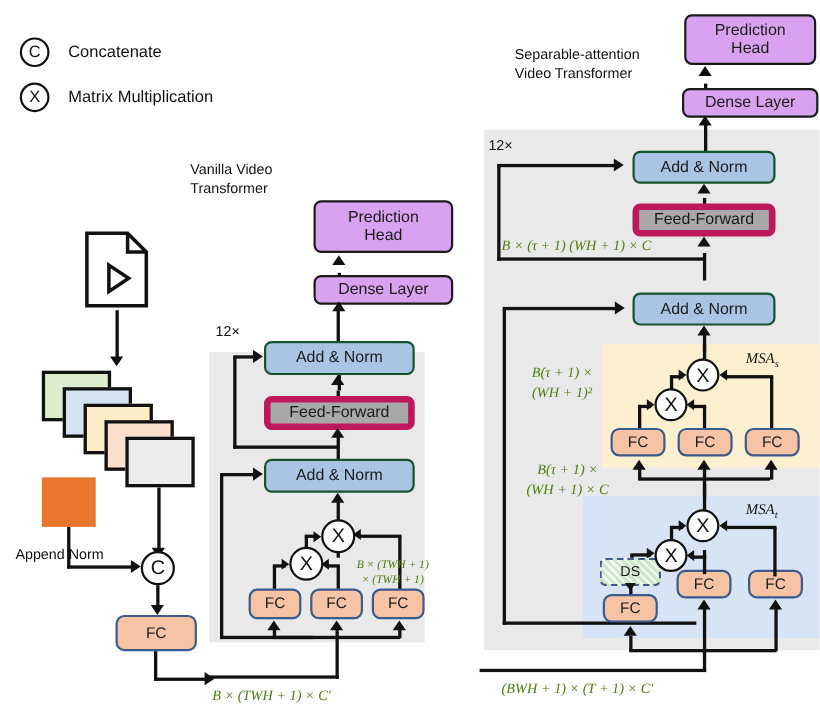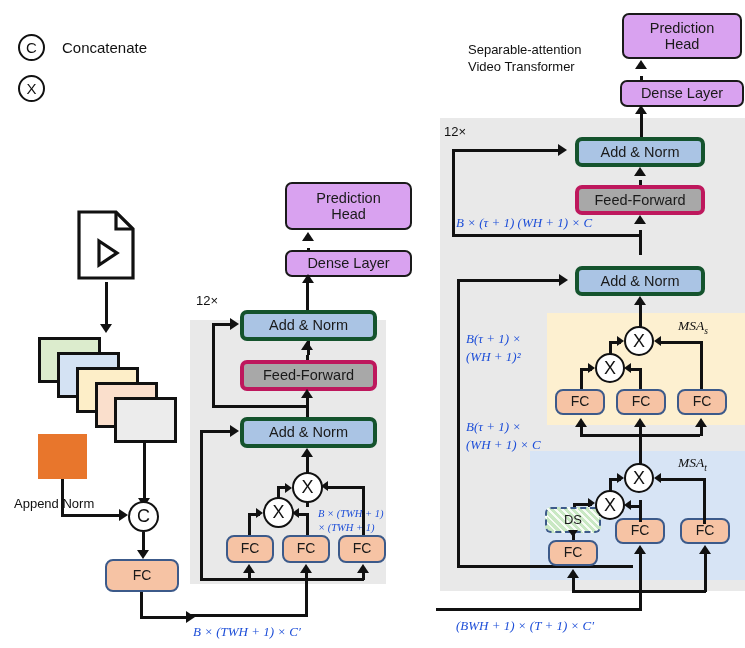--- a/index.html
+++ b/index.html
@@ -23,22 +23,22 @@
   .node{
     position:absolute;box-sizing:border-box;
     display:flex;align-items:center;justify-content:center;
     text-align:center;line-height:1.12;
     border-radius:7px;
     font-size:14.5px;
     color:#1a1a1a;
     white-space:pre-line;
   }
   .n-purple{background:#d9a2f0;border:2px solid #1a1a1a;margin-left:40px;}
-  .n-blue{background:#aac4e4;border:4px solid #14532d;}
-  .n-gray{background:#a8a8a8;border:4px solid #be185d;}
+  .n-blue{background:#aac4e4;border:2px solid #14532d;}
+  .n-gray{background:#a8a8a8;border:6px solid #be185d;}
   .n-fc{background:#f6c3a4;border:2px solid #3c5a8a;border-radius:8px;font-size:14px;}
   .n-ds{
     border:2px dashed #3c5a8a;border-radius:6px;font-size:13px;
     background:#c9e8c4;
     background-image:repeating-linear-gradient(45deg,
       rgba(255,255,255,.85) 0 2px, rgba(255,255,255,0) 2px 5px);
   }
 
   
   .op{
@@ -51,22 +51,23 @@
   }
   .op-lg{font-size:18px;}
 
   
   .lbl{position:absolute;box-sizing:border-box;font-size:13.5px;line-height:1.25;white-space:pre-line;color:#111;}
   .lbl-legend{font-size:15px;}
   .lbl-title{font-size:13px;line-height:1.3;}
   .math{
     position:absolute;box-sizing:border-box;
     font-family:"Liberation Serif","DejaVu Serif",serif;
-    font-style:italic;font-size:13px;line-height:1.35;color:#1d4ed8;
+    font-style:italic;font-size:13px;line-height:1.35;color:#4d7c0f;
     white-space:pre-line;
+    text-align:center;
   }
   .math-sm{font-size:10.5px;margin-top:17px;}
   .msa{
     position:absolute;
     font-family:"Liberation Serif","DejaVu Serif",serif;
     font-style:italic;font-size:13.5px;color:#111;
   }
   .msa sub{font-size:9.5px;font-style:italic;}
 
   
@@ -93,20 +94,21 @@
 <div id="stage">
 
   <div class="op" style="left:18px;top:34px;width:27px;height:27px;">
     <span>C</span>
   </div>
   <div class="lbl lbl-legend" style="left:62px;top:39px;">Concatenate</div>
 
   <div class="op" style="left:18px;top:75px;width:27px;height:27px;">
     <span>X</span>
   </div>
+  <div class="lbl lbl-legend" style="left:62px;top:80px;">Matrix Multiplication</div>
 
   <svg class="vicon" width="60" height="72" viewBox="0 0 60 72" style="left:76px;top:209px;">
     <path d="M3 3 H40 L57 20 V69 H3 Z" fill="#fff" stroke="#111" stroke-width="3.2" stroke-linejoin="miter"></path>
     <path d="M40 3 V20 H57" fill="none" stroke="#111" stroke-width="3.2" stroke-linejoin="miter"></path>
     <path d="M23 32 L41 44 L23 56 Z" fill="#fff" stroke="#111" stroke-width="3.2" stroke-linejoin="miter"></path>
   </svg>
 
 
   <div class="ln lnv" style="left:105px;top:282px;height:44px;"></div>
   <div class="arw arw-down" style="left:100px;top:324px;"></div>
@@ -137,20 +139,22 @@
   <div class="node n-fc" style="left:105px;top:559px;width:74px;height:33px;">
     <span>FC</span>
   </div>
 
   <div class="ln lnv" style="left:140px;top:592px;height:27px;"></div>
   <div class="ln lnh" style="left:140px;top:616px;width:50px;"></div>
   <div class="arw arw-right" style="left:186px;top:611px;"></div>
 
   <div class="panel panel-gray" style="left:190px;top:320px;width:196px;height:264px;"></div>
 
+  <div class="lbl lbl-title" style="left:173px;top:146px;">Vanilla Video
+Transformer</div>
 
   <div class="node n-purple" style="left:245px;top:182px;width:127px;height:48px;">
     <span>Prediction
 Head</span>
   </div>
 
   <div class="ln lnv" style="left:307px;top:248px;height:25px;"></div>
   <div class="arw arw-up" style="left:302px;top:232px;"></div>
 
   <div class="node n-purple" style="left:245px;top:250px;width:127px;height:27px;">

